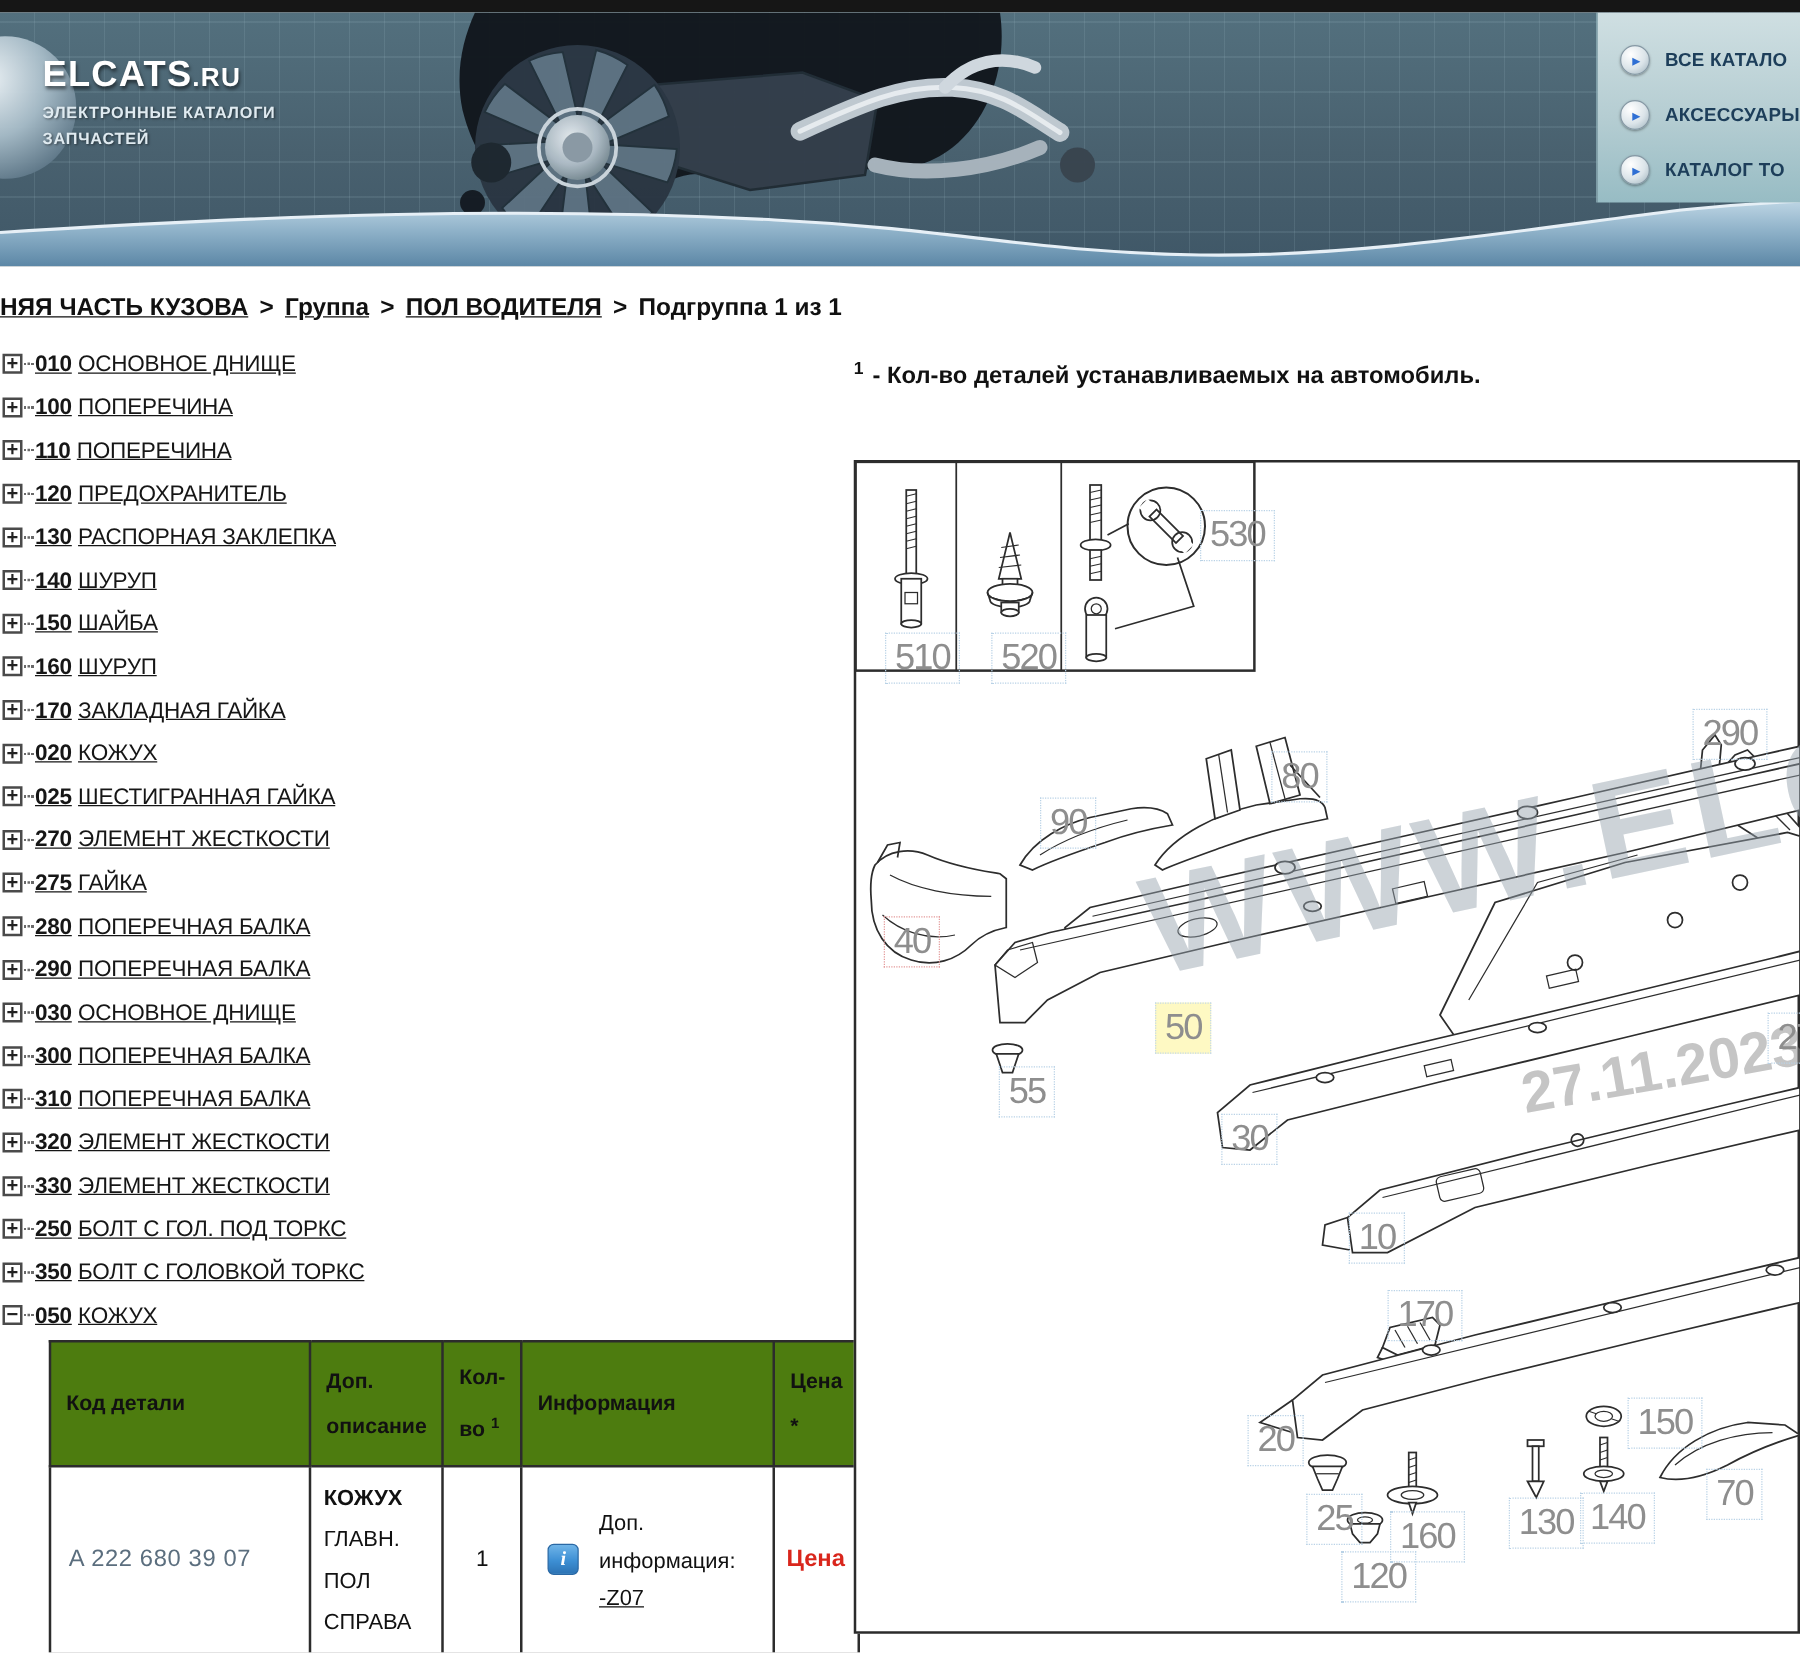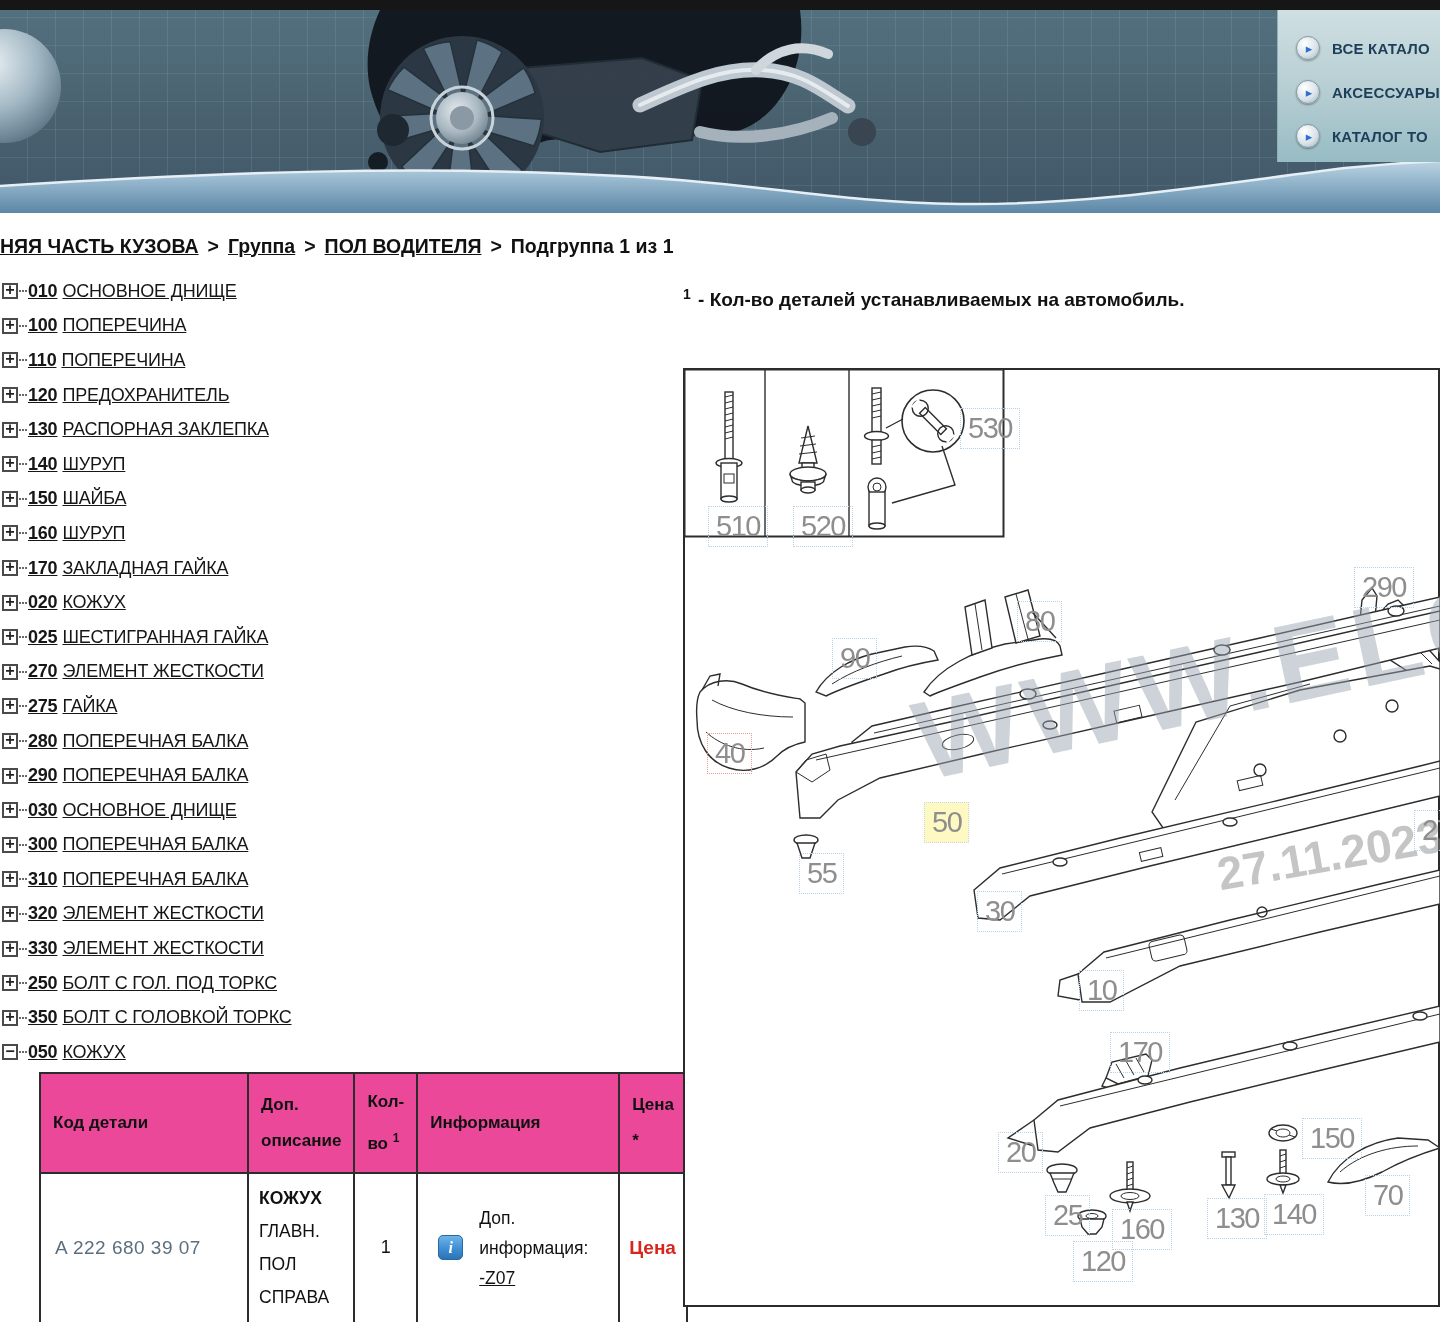--- a/index.html
+++ b/index.html
@@ -49,21 +49,21 @@
 
   
   .notes { position:absolute; left:683px; top:286px; }
   .note { font-size:19px; font-weight:bold; color:#111; margin-bottom:13px; }
   .note sup { font-size:14px; }
   .note .marker { margin-right:2px; }
 
   
   .parts-table { position:absolute; left:39px; top:1072px; border-collapse:collapse; }
   .parts-table td, .parts-table th { border:2px solid #2c2c2c; vertical-align:middle; text-align:left; }
-  .parts-table th { background:#ec4899; font-size:17px; font-weight:bold; color:#111; padding:10px 12px; line-height:36px; }
+  .parts-table th { background:#4d7c0f; font-size:17px; font-weight:bold; color:#111; padding:10px 12px; line-height:36px; }
   .parts-table th sup { font-size:12px; }
   .col-code { width:208px; } .col-desc { width:104px; } .col-qty { width:57px; } .col-info { width:202px; } .col-price { width:63px; }
   .tr-head { height:88px; } .tr-body { height:150px; }
   .cell-code { font-size:19px; color:#5b6e7e; padding-left:14px; letter-spacing:.5px; cursor:pointer; }
   .cell-desc { padding:8px 0 8px 10px; }
   .desc-line { font-size:17.5px; color:#111; line-height:33px; }
   .desc-line:first-child { font-weight:bold; }
   .cell-qty { text-align:center !important; font-size:18px; color:#111; }
   .cell-info { padding:6px 4px 6px 20px; }
   .info-wrap { display:flex; align-items:center; }
@@ -177,20 +177,25 @@
         <path d="M640,95 C690,72 722,58 762,60 C802,62 822,80 848,96" fill="none" stroke="#c3ccd4" stroke-width="15" stroke-linecap="round"></path>
         <path d="M640,95 C690,72 722,58 762,60 C802,62 822,80 848,96" fill="none" stroke="#edf1f4" stroke-width="4" stroke-linecap="round"></path>
         <path d="M700,122 C740,132 790,126 832,108" fill="none" stroke="#aab6bf" stroke-width="12" stroke-linecap="round"></path>
         <path d="M756,60 C776,38 802,33 828,44" fill="none" stroke="#d5dce2" stroke-width="10" stroke-linecap="round"></path>
         <circle cx="862" cy="122" r="14" fill="#39444f"></circle>
       </g>
 
       <path d="M0,176 C220,162 420,155 620,166 C760,173 830,192 960,194 C1090,196 1230,172 1345,158 C1383,154 1416,152 1440,151 L1440,203 L0,203 Z" fill="url(#gWave)"></path>
       <path d="M0,176 C220,162 420,155 620,166 C760,173 830,192 960,194 C1090,196 1230,172 1345,158 C1383,154 1416,152 1440,151" fill="none" stroke="#e6eff6" stroke-width="2.5"></path>
     </svg>
+    <div class="logo">
+      <div class="logo-line1"><span class="logo-title">ELCATS</span><span class="logo-domain">.RU</span></div>
+      <div class="logo-sub">ЭЛЕКТРОННЫЕ КАТАЛОГИ</div>
+      <div class="logo-sub">ЗАПЧАСТЕЙ</div>
+    </div>
   </div>
 
   <div class="breadcrumb">
       <a class="crumb-link">НЯЯ ЧАСТЬ КУЗОВА</a>
       <span class="crumb-sep">&gt;</span>
       <a class="crumb-link">Группа</a>
       <span class="crumb-sep">&gt;</span>
       <a class="crumb-link">ПОЛ ВОДИТЕЛЯ</a>
       <span class="crumb-sep">&gt;</span>
       <span class="crumb-last">Подгруппа 1 из 1</span>

